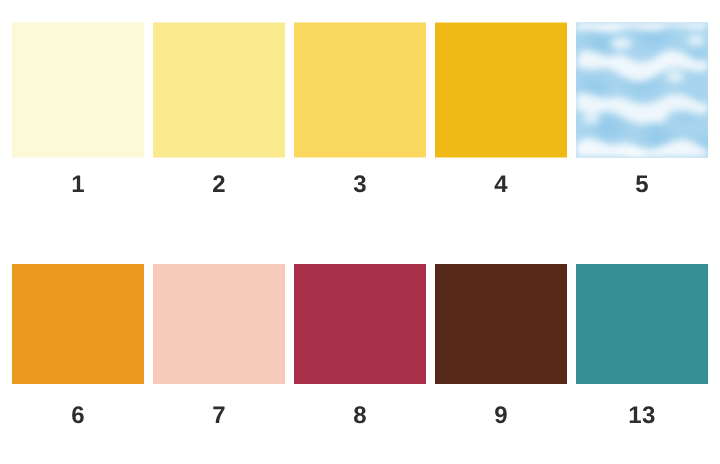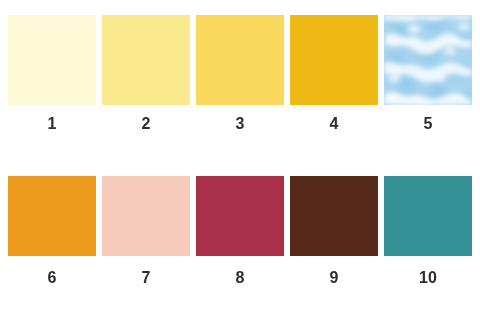--- a/index.html
+++ b/index.html
@@ -181,18 +181,18 @@
       <span class="swatch-label" style="color: rgb(45, 45, 45);">8</span>
     </div>
 
     <div class="swatch-cell">
       <span class="swatch-chip" style="background-color: rgb(87, 41, 26);"></span>
       <span class="swatch-label" style="color: rgb(45, 45, 45);">9</span>
     </div>
 
     <div class="swatch-cell">
       <span class="swatch-chip" style="background-color: rgb(52, 144, 148);"></span>
-      <span class="swatch-label" style="color: rgb(45, 45, 45);">10</span>
+      <span class="swatch-label" style="color: rgb(45, 45, 45);">13</span>
     </div>
 
   </div>
 
 </div>
 
 </body></html>

